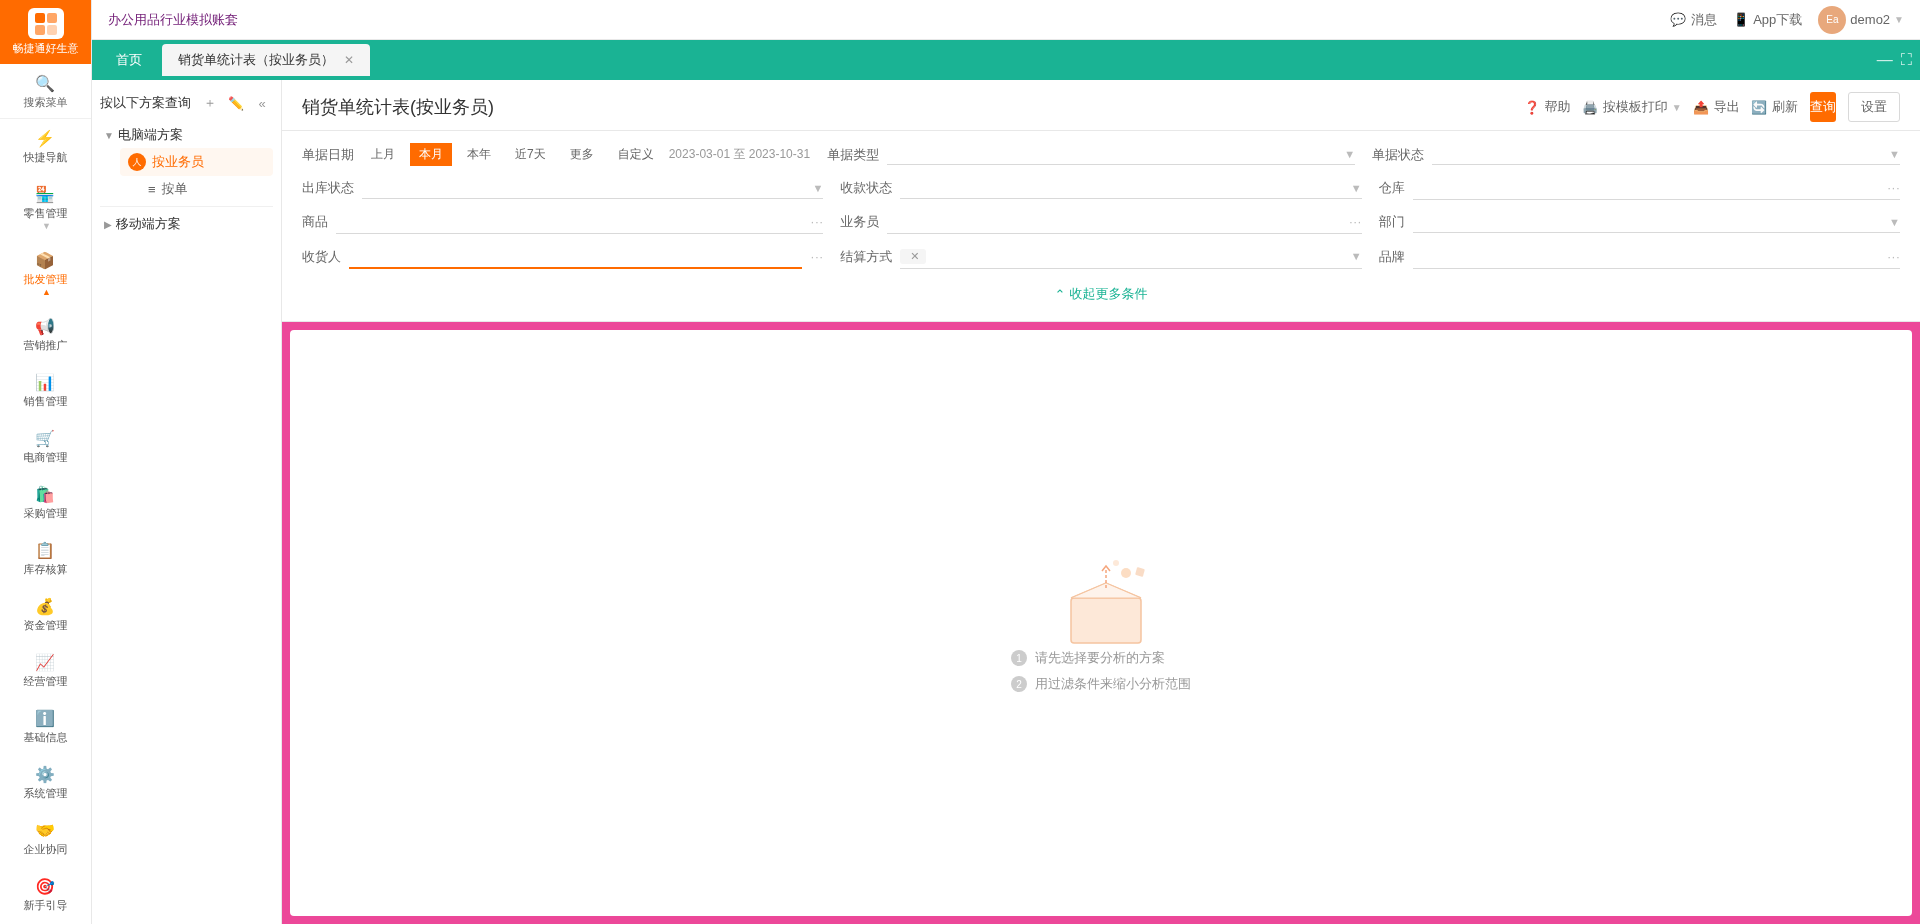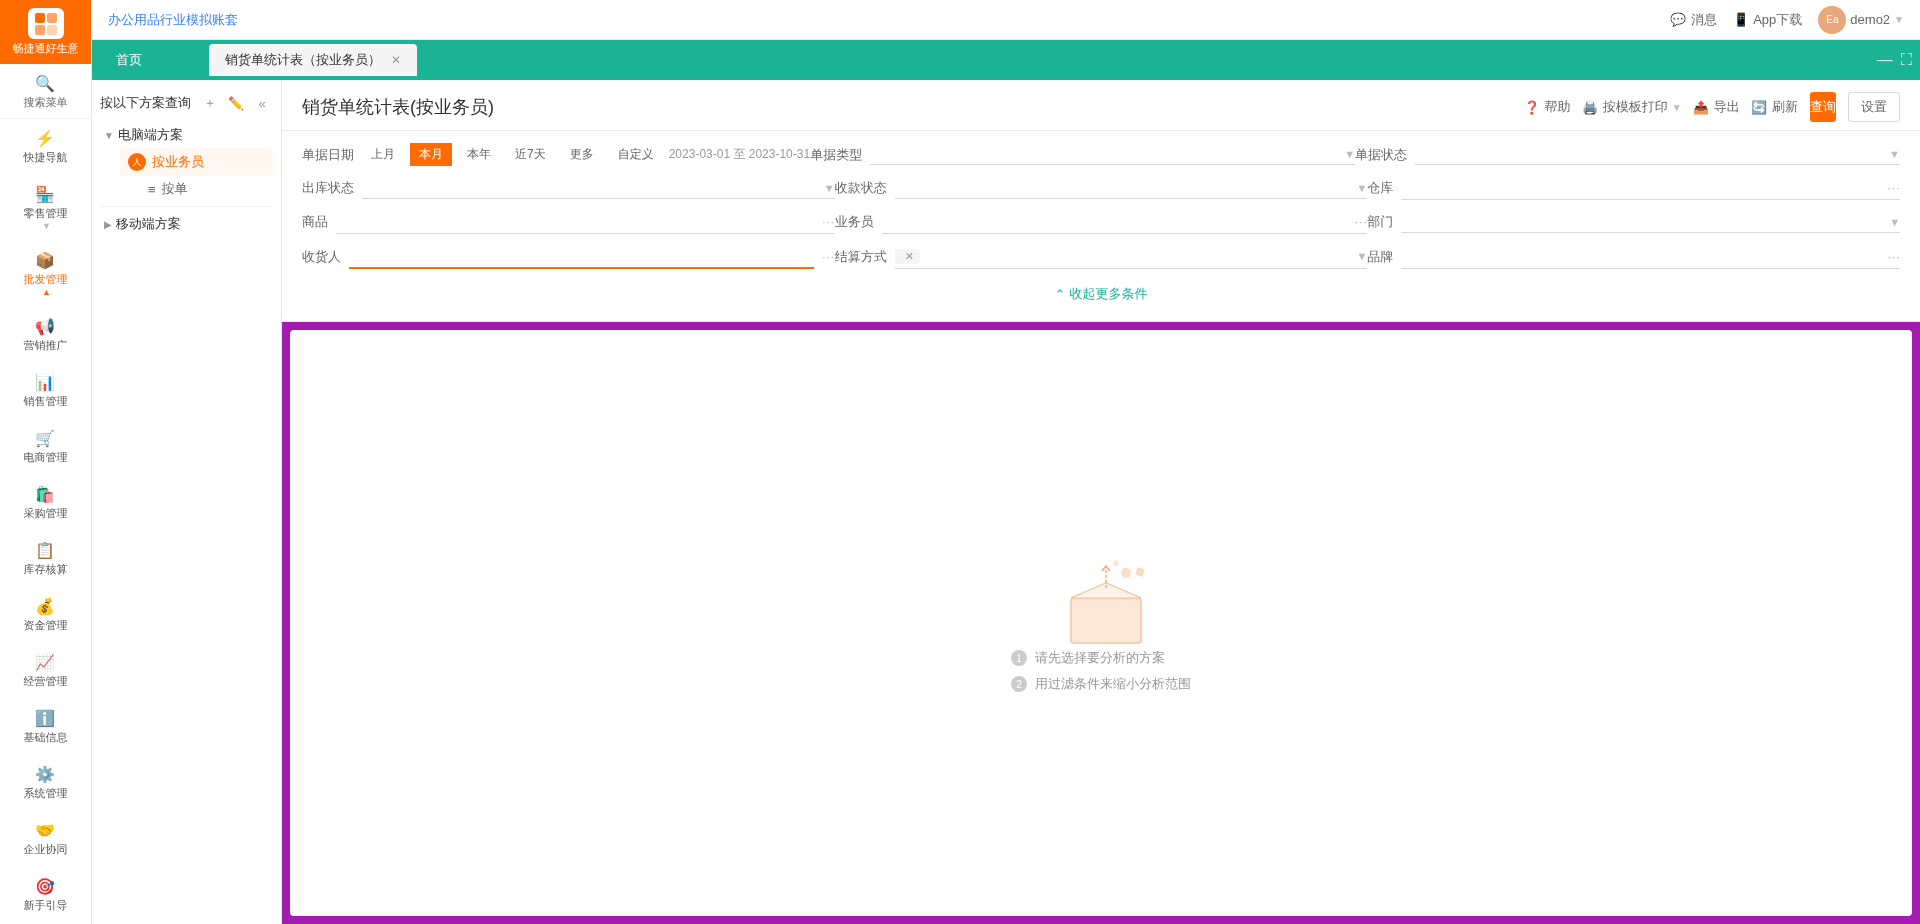--- a/index.html
+++ b/index.html
@@ -15,36 +15,36 @@
     .sidebar-search span { font-size: 11px; color: #666; margin-top: 2px; }
     .sidebar-nav-item { width: 100%; padding: 10px 4px; display: flex; flex-direction: column; align-items: center; cursor: pointer; color: #555; font-size: 11px; }
     .sidebar-nav-item.active { color: #ff6b00; }
     .sidebar-nav-item .nav-icon { font-size: 16px; margin-bottom: 2px; }
 
     
     .main { flex: 1; display: flex; flex-direction: column; overflow: hidden; }
 
     
     .topbar { height: 40px; background: #fff; border-bottom: 1px solid #e8e8e8; display: flex; align-items: center; padding: 0 16px; gap: 12px; }
-    .topbar-title { font-size: 13px; color: #3b82f6; flex: 1; }
+    .topbar-title { font-size: 13px; color: #701a75; flex: 1; }
     .topbar-right { display: flex; align-items: center; gap: 16px; }
     .topbar-btn { display: flex; align-items: center; gap: 4px; color: #666; font-size: 13px; cursor: pointer; }
     .user-avatar { width: 28px; height: 28px; border-radius: 50%; background: #ccc; overflow: hidden; display: flex; align-items: center; justify-content: center; font-size: 11px; color: #fff; }
 
     
     .tabbar { height: 40px; background: #1ab394; display: flex; align-items: center; padding: 0 8px; gap: 4px; }
     .tab { height: 32px; padding: 0 16px; border-radius: 4px 4px 0 0; display: flex; align-items: center; gap: 6px; cursor: pointer; font-size: 13px; color: rgba(255,255,255,0.8); }
-    .tab.active { background: #f5f5f5; color: #333; margin-left: 47px; }
+    .tab.active { background: #f5f5f5; color: #333; }
     .tab.home { color: #fff; }
     .tab-close { font-size: 12px; color: #999; cursor: pointer; margin-left: 4px; }
     .tabbar-right { margin-left: auto; display: flex; align-items: center; gap: 8px; }
     .tabbar-icon-btn { color: rgba(255,255,255,0.8); cursor: pointer; font-size: 16px; }
 
     
-    .content { flex: 1; display: flex; overflow: hidden; background: #a21caf; }
+    .content { flex: 1; display: flex; overflow: hidden; background: #ec4899; }
 
     
     .left-panel { width: 190px; background: #fff; border-right: 1px solid #e8e8e8; padding: 12px 8px; flex-shrink: 0; overflow-y: auto; }
     .left-panel-header { display: flex; align-items: center; justify-content: space-between; margin-bottom: 8px; }
     .left-panel-title { font-size: 13px; color: #333; font-weight: 500; }
     .left-panel-actions { display: flex; gap: 4px; }
     .icon-btn { width: 22px; height: 22px; display: flex; align-items: center; justify-content: center; border-radius: 3px; cursor: pointer; color: #999; font-size: 13px; }
     .tree-section { margin-bottom: 4px; }
     .tree-header { display: flex; align-items: center; gap: 4px; padding: 4px 4px; cursor: pointer; }
     .tree-arrow { font-size: 10px; color: #999; }
@@ -62,21 +62,21 @@
     
     .page-header { background: #fff; padding: 12px 20px 8px; border-bottom: 1px solid #e8e8e8; display: flex; align-items: center; justify-content: space-between; }
     .page-title { font-size: 18px; color: #333; font-weight: 500; }
     .page-actions { display: flex; align-items: center; gap: 12px; }
     .action-btn { display: flex; align-items: center; gap: 4px; color: #666; font-size: 13px; cursor: pointer; }
     .action-btn-primary { background: #ff6b00; color: #fff; border: none; padding: 6px 0; border-radius: 3px; cursor: pointer; font-size: 13px; }
     .action-btn-secondary { background: #fff; color: #666; border: 1px solid #d9d9d9; padding: 5px 12px; border-radius: 3px; cursor: pointer; font-size: 13px; }
 
     
     .filter-area { background: #fff; padding: 12px 20px; border-bottom: 1px solid #e8e8e8; }
-    .filter-row { display: flex; align-items: center; gap: 0; margin-bottom: 10px; }
+    .filter-row { display: flex; align-items: center; gap: 17px; margin-bottom: 10px; }
     .filter-row:last-child { margin-bottom: 0; }
     .filter-item { display: flex; align-items: center; gap: 8px; flex: 1; min-width: 0; }
     .filter-label { color: #666; font-size: 13px; white-space: nowrap; flex-shrink: 0; }
     .filter-input { flex: 1; border: none; border-bottom: 1px solid #d9d9d9; padding: 4px 0; font-size: 13px; color: #333; outline: none; background: transparent; }
     .filter-select { flex: 1; border: none; border-bottom: 1px solid #d9d9d9; padding: 4px 0; font-size: 13px; color: #333; outline: none; background: transparent; display: flex; align-items: center; justify-content: space-between; cursor: pointer; }
     .filter-select-dots { color: #bbb; cursor: pointer; }
     .date-filter { display: flex; align-items: center; gap: 6px; }
     .date-btn { padding: 2px 8px; border-radius: 3px; font-size: 12px; cursor: pointer; color: #666; border: 1px solid transparent; }
     .date-btn.active { background: #ff6b00; color: #fff; border-radius: 0; }
     .date-range { font-size: 12px; color: #999; }

